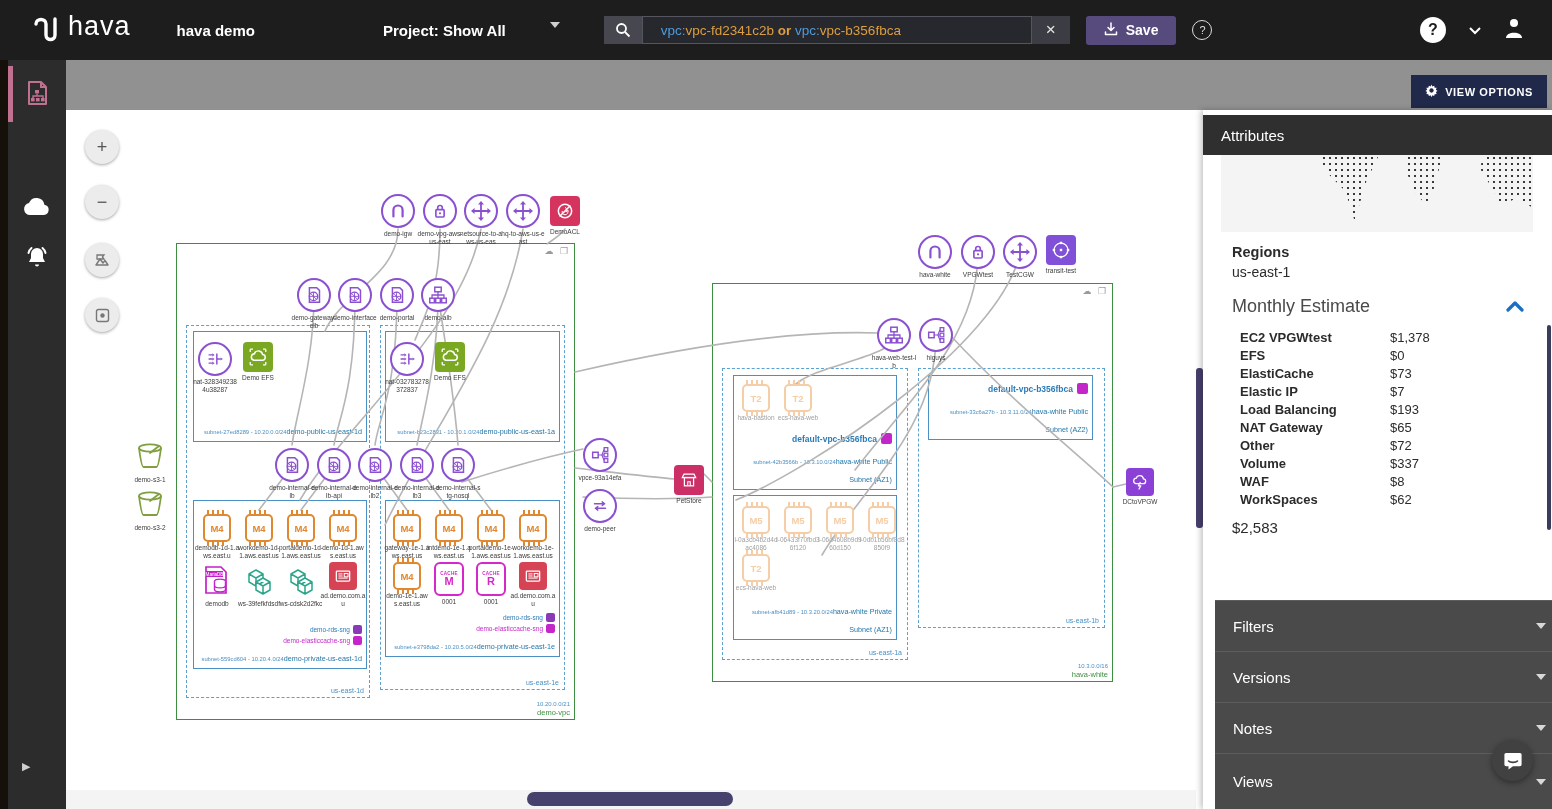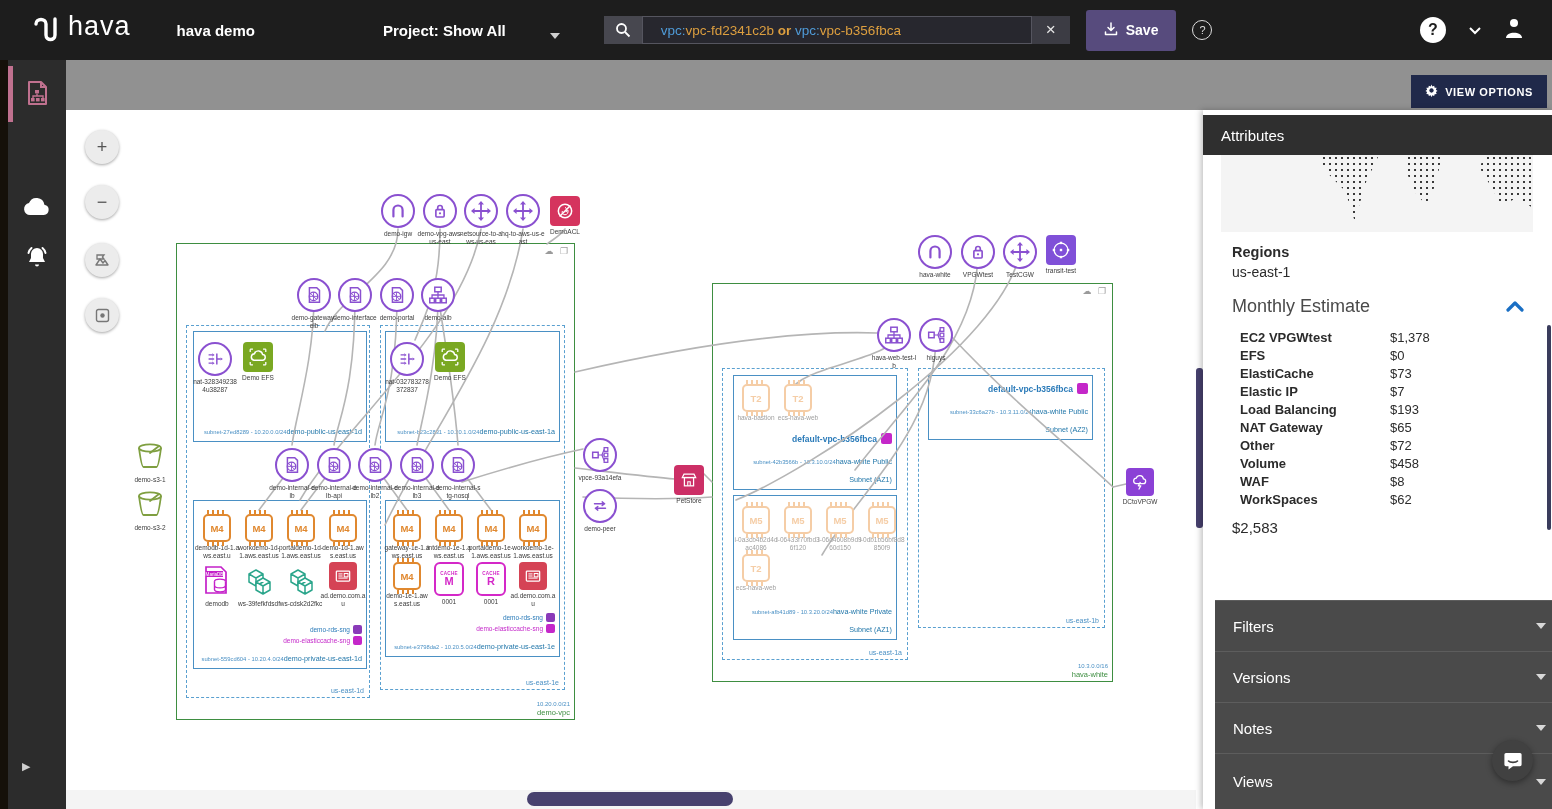--- a/index.html
+++ b/index.html
@@ -4,28 +4,28 @@
 <style>
   *{margin:0;padding:0;box-sizing:border-box}
   html,body{width:1552px;height:809px;overflow:hidden;font-family:"Liberation Sans",sans-serif;background:#fff}
   .page{position:relative;width:1552px;height:809px;overflow:hidden}
 
   
   .topbar{position:absolute;left:0;top:0;width:1552px;height:60px;background:#1d1d1d;display:flex;align-items:center;z-index:20}
   .logo{display:flex;align-items:flex-start;margin-left:28px}
   .logo-text{color:#fff;font-size:27px;font-weight:300;letter-spacing:1px;margin-left:6px}
   .ws-title{color:#fff;font-size:15px;font-weight:700;margin-left:46px}
-  .project{color:#fff;font-size:15px;font-weight:700;margin-left:128px;display:flex;align-items:flex-end;cursor:pointer}
+  .project{color:#fff;font-size:15px;font-weight:700;margin-left:128px;display:flex;align-items:flex-start;cursor:pointer}
   .caret-down{width:0;height:0;border-left:5px solid transparent;border-right:5px solid transparent;border-top:6px solid #cfcfcf;margin-left:44px}
   .searchbox{display:flex;margin-left:44px;height:28px}
   .search-btn{width:38px;background:#47474f;display:flex;align-items:center;justify-content:center;cursor:pointer}
   .search-field{width:390px;background:#27272e;border:1px solid #55555f;display:flex;align-items:center;padding-left:18px;font-size:13.5px;white-space:pre}
   .sq-b{color:#4f9bd8}.sq-o{color:#dd9f3f}.sq-or{color:#dd9f3f;font-weight:700}
   .search-clear{width:38px;background:#3c3c44;color:#e8e8e8;display:flex;align-items:center;justify-content:center;font-size:17px;cursor:pointer}
-  .save-btn{margin-left:16px;height:41px;background:#574b7d;border:none;border-radius:3px;color:#fff;font-size:14px;font-weight:700;display:flex;align-items:center;gap:8px;padding:0 18px;cursor:pointer}
+  .save-btn{margin-left:16px;height:29px;background:#574b7d;border:none;border-radius:3px;color:#fff;font-size:14px;font-weight:700;display:flex;align-items:center;gap:8px;padding:0 18px;cursor:pointer}
   .help-o{margin-left:16px;width:20px;height:20px;border:1.6px solid #dedede;border-radius:50%;color:#dedede;font-size:11px;display:flex;align-items:center;justify-content:center;cursor:pointer}
   .tb-right{margin-left:auto;margin-right:28px;display:flex;align-items:center;gap:22px}
   .help-f{width:26px;height:26px;border-radius:50%;background:#fff;color:#1d1d1d;font-weight:800;font-size:16px;display:flex;align-items:center;justify-content:center;cursor:pointer}
 
   
   .sidebar{position:absolute;left:0;top:60px;width:66px;height:749px;background:#2c2c2c;z-index:15}
   .side-strip{position:absolute;left:0;top:0;width:8px;height:749px;background:#151009}
   .active-bar{position:absolute;left:8px;top:6px;width:5px;height:56px;background:#c0718f}
   .side-item{position:absolute;left:8px;width:58px;height:56px;display:flex;align-items:center;justify-content:center;cursor:pointer}
   .side-expand{position:absolute;left:22px;top:700px;color:#cfcfcf;font-size:11px;cursor:pointer}
@@ -774,21 +774,21 @@
         <div class="cost-row">
           <span class="cl2">NAT Gateway</span>
           <span class="cv">$65</span>
         </div>
         <div class="cost-row">
           <span class="cl2">Other</span>
           <span class="cv">$72</span>
         </div>
         <div class="cost-row">
           <span class="cl2">Volume</span>
-          <span class="cv">$458</span>
+          <span class="cv">$337</span>
         </div>
         <div class="cost-row">
           <span class="cl2">WAF</span>
           <span class="cv">$8</span>
         </div>
         <div class="cost-row">
           <span class="cl2">WorkSpaces</span>
           <span class="cv">$62</span>
         </div>
       </div>

